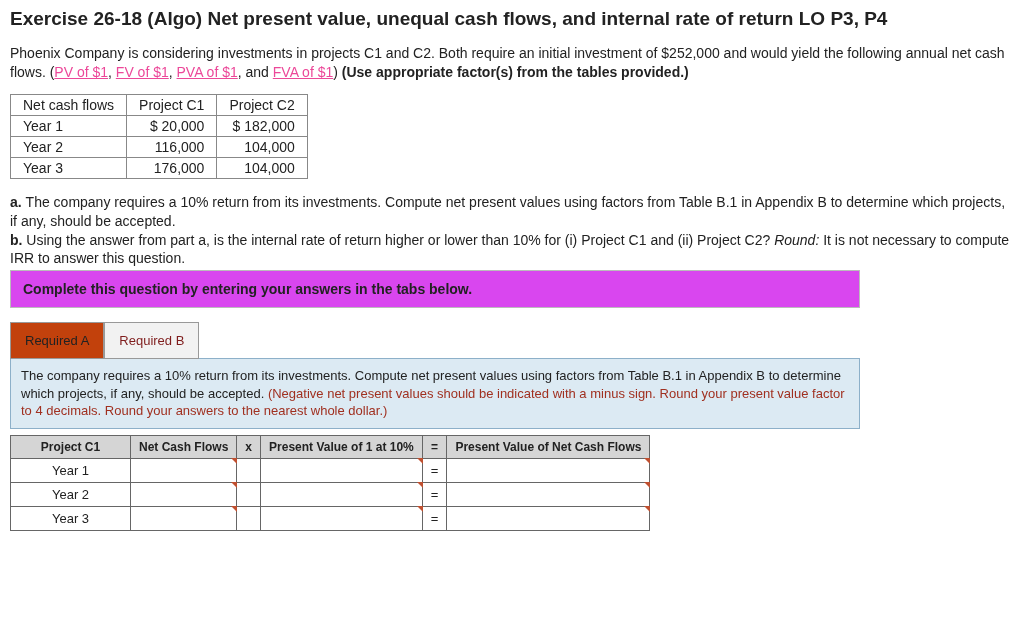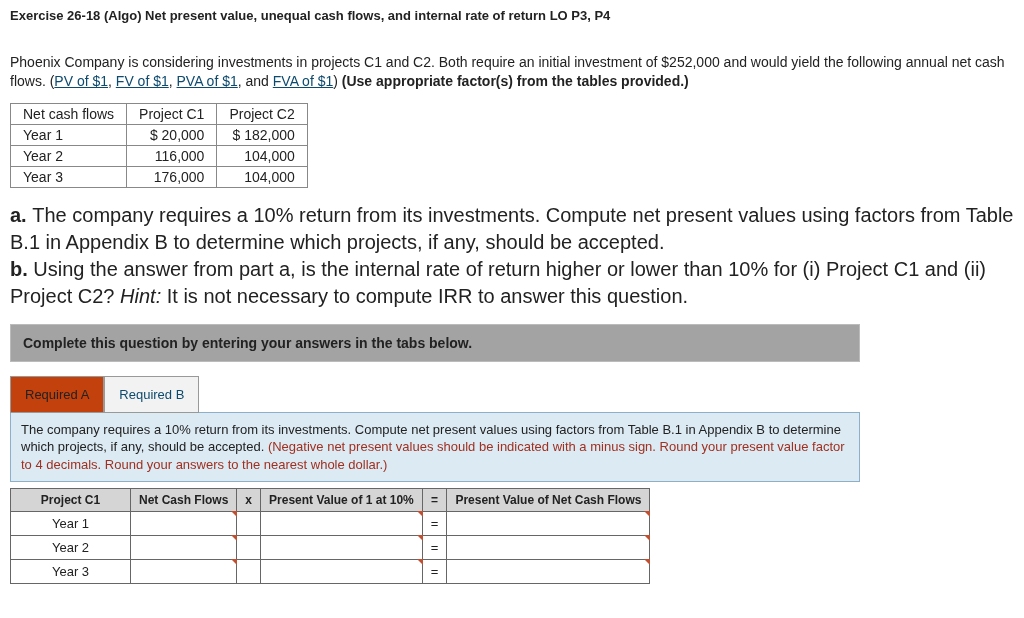--- a/index.html
+++ b/index.html
@@ -6,71 +6,71 @@
   body {
     font-family: Arial, Helvetica, sans-serif;
     font-size: 14px;
     color: #222;
     margin: 0;
     padding: 8px 10px;
     background: #fff;
     width: 1024px;
   }
   h1 {
-    font-size: 13px;
+    font-size: 19px;
     font-weight: bold;
-    margin: 0 0 30px 0;
+    margin: 0 0 14px 0;
   }
   .intro {
     font-size: 14px;
     line-height: 1.35;
     margin-bottom: 12px;
   }
-  .link { color: #0c4a6e; text-decoration: underline; }
+  .link { color: #ec4899; text-decoration: underline; }
   .bold { font-weight: bold; }
   table.cf {
     border-collapse: collapse;
     margin: 6px 0 14px 0;
     font-size: 14px;
   }
   table.cf td, table.cf th {
     border: 1px solid #888;
     padding: 2px 12px;
     text-align: right;
     white-space: nowrap;
   }
   table.cf th { font-weight: normal; text-align: left; }
   table.cf .h th { font-weight: normal; }
   table.cf td.l { text-align: left; }
-  .questions { font-size: 20px; line-height: 1.35; margin-bottom: 14px; }
+  .questions { font-size: 14px; line-height: 1.35; margin-bottom: 2px; }
   .questions b { font-weight: bold; }
   .questions i { font-style: italic; }
   .prompt-box {
-    background: #a3a3a3;
+    background: #d946ef;
     border: 1px solid #bbb;
     padding: 10px 12px;
     font-weight: bold;
     font-size: 14px;
     width: 850px;
     margin-bottom: 14px;
   }
   .tabs {
     display: flex;
     gap: 0;
     margin-bottom: -1px;
     width: 850px;
   }
   .tab {
     border: 1px solid #999;
     padding: 10px 14px;
     font-size: 13px;
     background: #c2410c;
     cursor: pointer;
   }
-  .tab.inactive { background: #f2f2f2; color: #0c4a6e; }
+  .tab.inactive { background: #f2f2f2; color: #7f1d1d; }
   .sub-instr {
     width: 850px;
     border: 1px solid #8db0c9;
     background: #dceaf3;
     padding: 8px 10px;
     font-size: 13px;
     line-height: 1.35;
   }
   .redtxt { color: #a03020; }
   table.ans {
@@ -133,21 +133,21 @@
   <tr>
     <td class="l">Year 3</td>
     <td>176,000</td>
     <td>104,000</td>
   </tr>
 </tbody>
   </table>
 
 <div class="questions">
   <b>a. </b><span>The company requires a 10% return from its investments. Compute net present values using factors from Table B.1 in Appendix B to determine which projects, if any, should be accepted.</span><br>
-  <b>b. </b><span>Using the answer from part a, is the internal rate of return higher or lower than 10% for (i) Project C1 and (ii) Project C2? </span><i>Hint:</i><span> It is not necessary to compute IRR to answer this question.</span>
+  <b>b. </b><span>Using the answer from part a, is the internal rate of return higher or lower than 10% for (i) Project C1 and (ii) Project C2? </span><i>Round:</i><span> It is not necessary to compute IRR to answer this question.</span>
 </div>
 
 <div class="prompt-box">Complete this question by entering your answers in the tabs below.</div>
 
 <div class="tabs">
   <div class="tab">Required A</div>
   <div class="tab inactive">Required B</div>
 </div>
 
 <div class="sub-instr">

